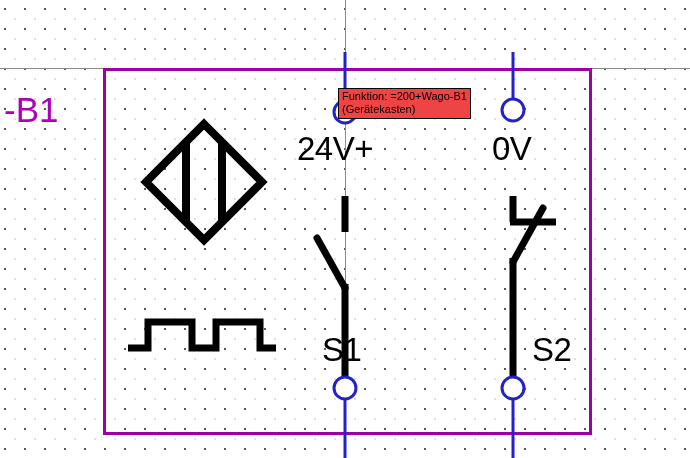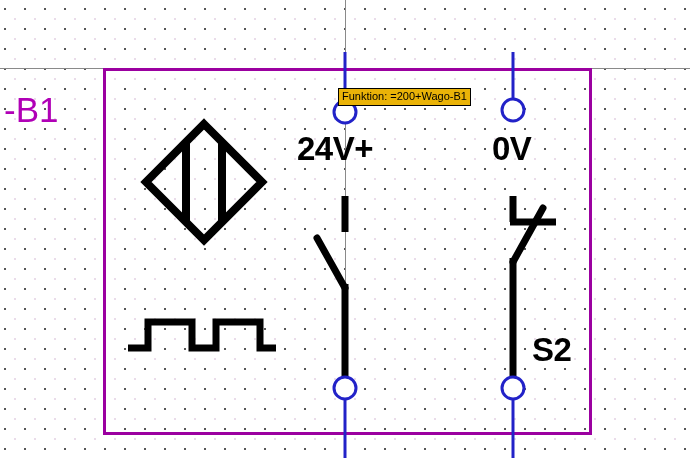--- a/index.html
+++ b/index.html
@@ -55,40 +55,39 @@
   .term-circle { fill: #ffffff; stroke: #2222c8; stroke-width: 3; }
 
   .label {
     position: absolute;
     color: #000000;
     font-family: "Liberation Sans", sans-serif;
     font-size: 33px;
     line-height: 1;
     white-space: nowrap;
     letter-spacing: -0.5px;
-    font-weight: bold;
   }
   #label-b1 {
     position: absolute;
     left: 4px; top: 92px;
     color: #b000b6;
     font-family: "Liberation Sans", sans-serif;
     font-size: 35px;
     line-height: 1;
     white-space: nowrap;
   }
   #label-24v { left: 297px; top: 132px; }
   #label-0v  { left: 492px; top: 132px; text-align: right; }
   #label-s1  { left: 322px; top: 333px; }
   #label-s2  { left: 492px; top: 333px; margin-left: 40px; }
 
   #tooltip {
     position: absolute;
     left: 338px; top: 88px;
-    background: #eab308;
+    background: #ef4444;
     border: 1px solid #000000;
     padding: 1px 3px 2px 3px;
     font-family: "Liberation Sans", sans-serif;
     font-size: 11px;
     line-height: 13px;
     color: #000000;
     white-space: nowrap;
     box-sizing: border-box;
     z-index: 50;
   }
@@ -162,20 +161,22 @@
       <circle cx="513" cy="388" r="11" class="term-circle"></circle>
     </g>
   </svg>
 
   <div id="label-b1">-B1</div>
 
   <div class="label" id="label-24v">24V+</div>
 
   <div class="label" id="label-0v">0V</div>
 
+  <div class="label" id="label-s1">S1</div>
 
   <div class="label" id="label-s2">S2</div>
 
   <div id="tooltip">
     <div>Funktion: =200+Wago-B1</div>
+    <div>(Gerätekasten)</div>
   </div>
 
 </div>
 
 </body></html>

